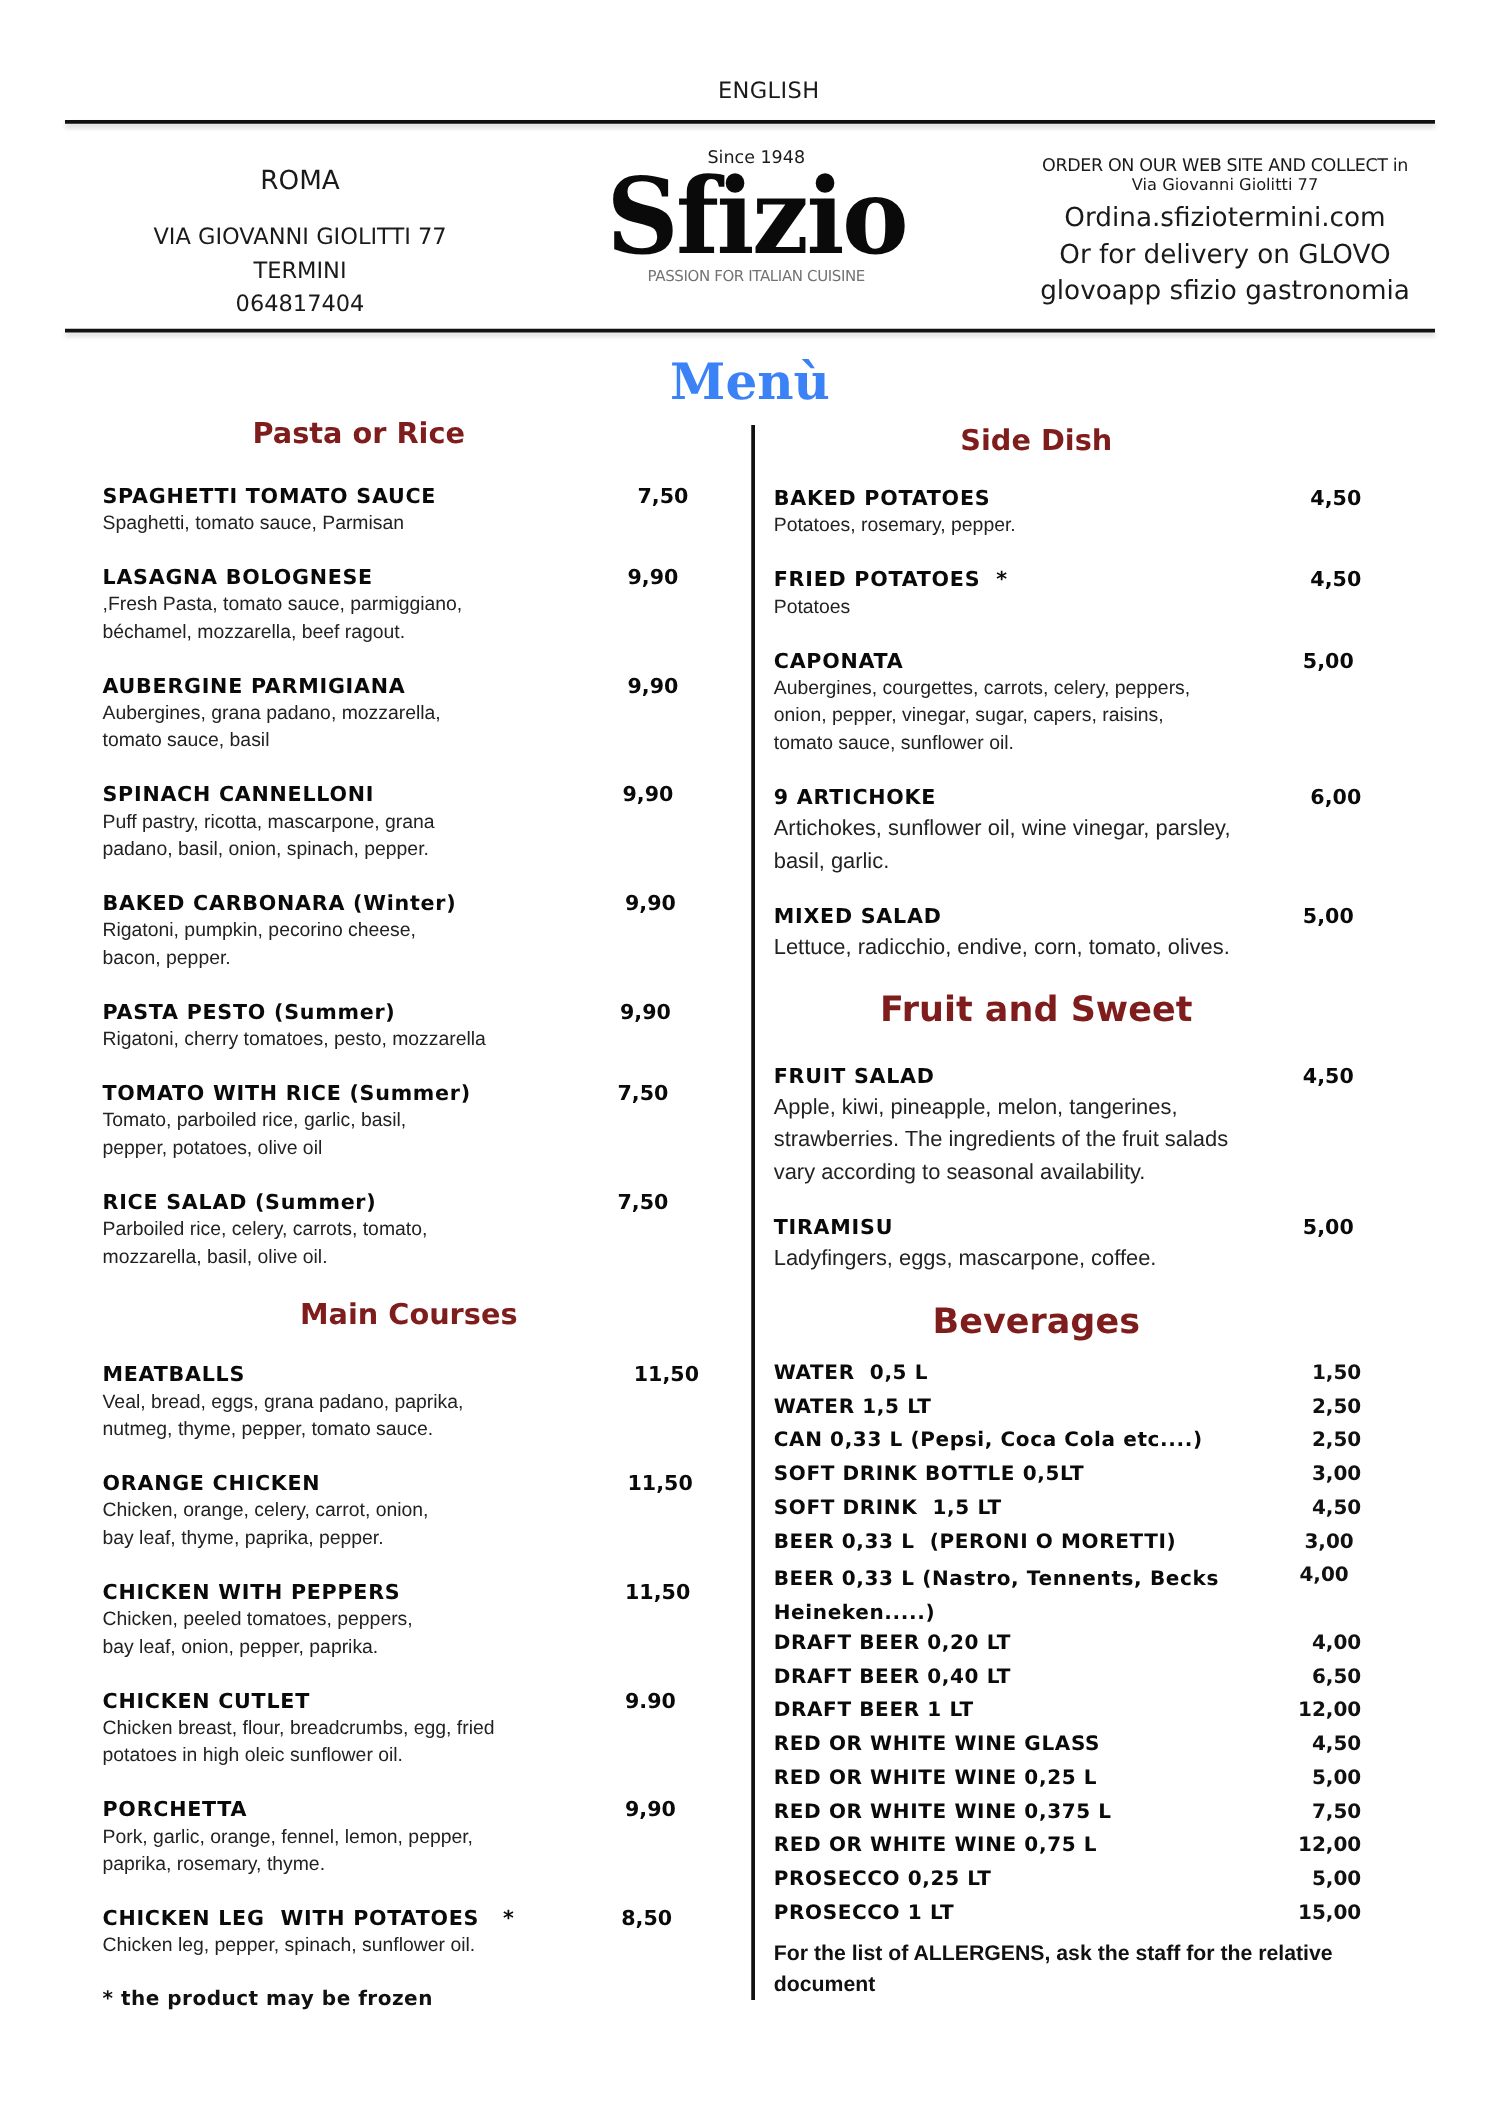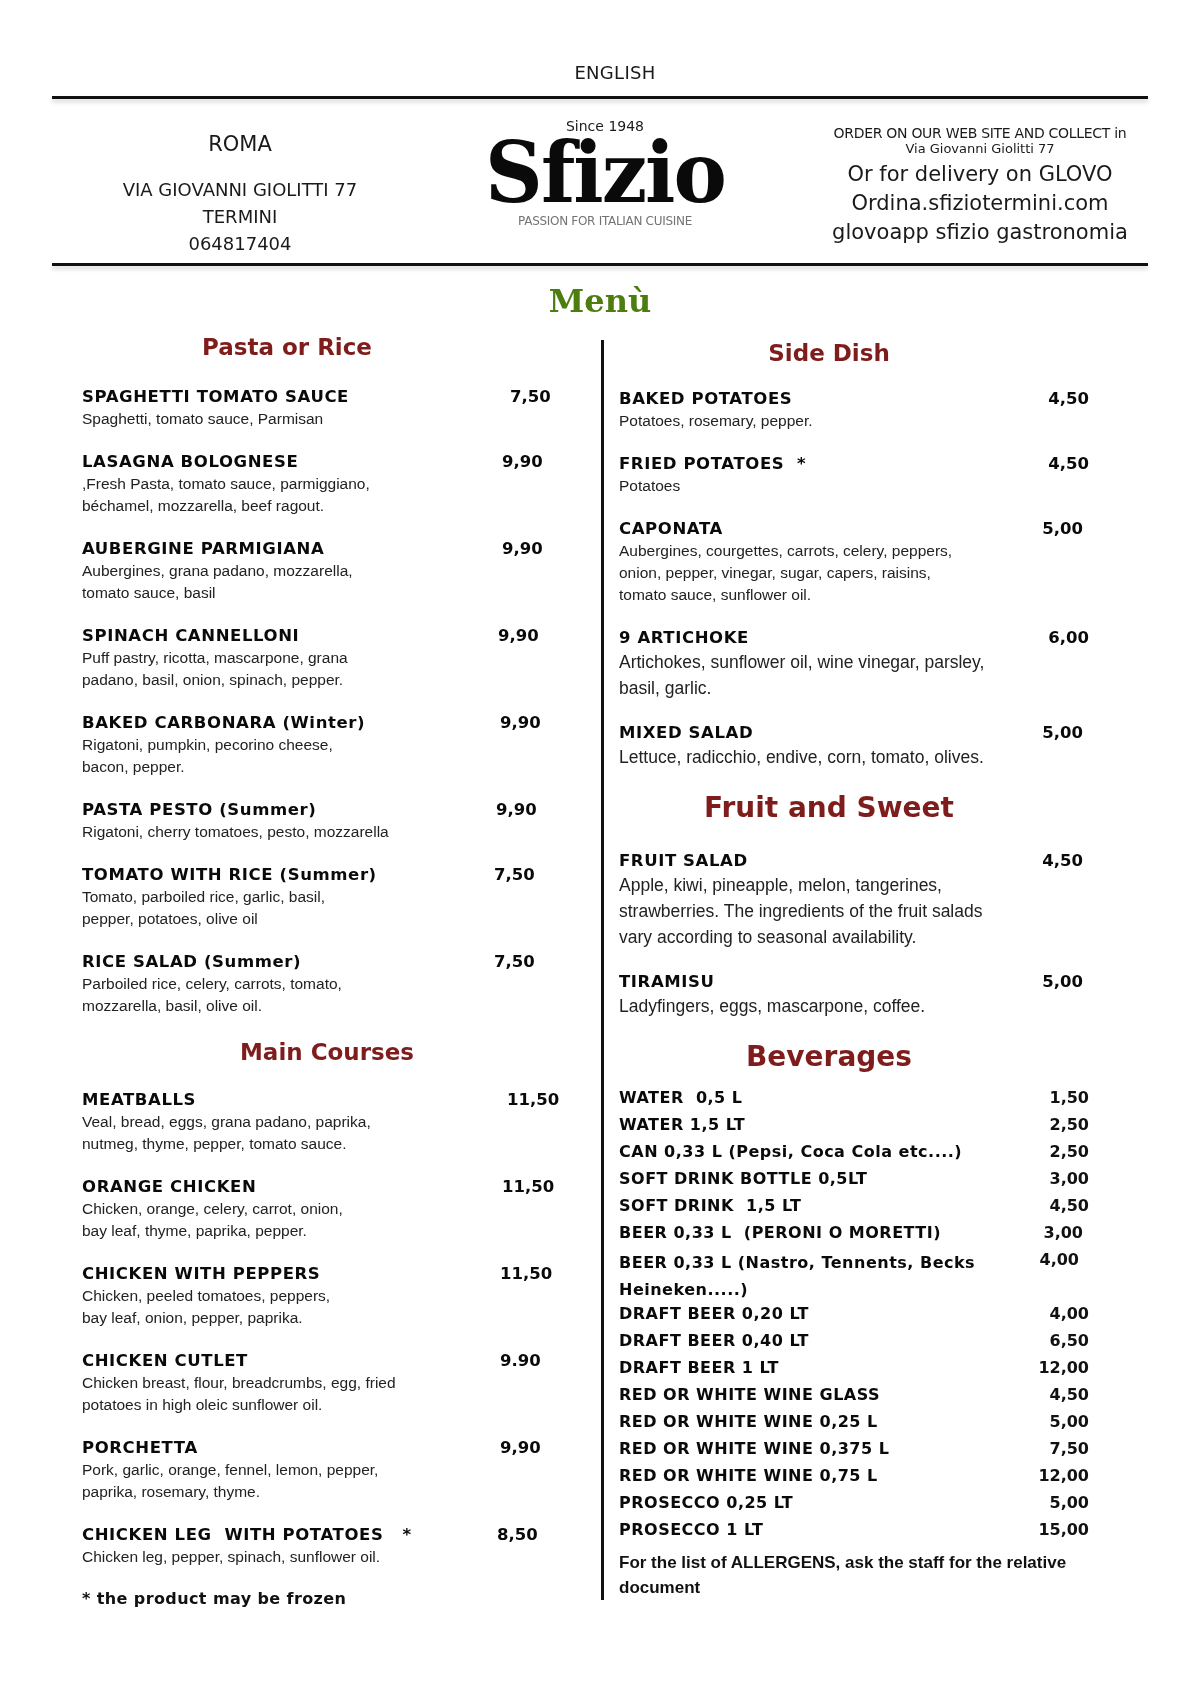--- a/index.html
+++ b/index.html
@@ -18,21 +18,21 @@
   .hdr-center { position: absolute; top: 118px; left: 470px; width: 270px; text-align: center; }
   .since { font-size: 14px; font-family: "DejaVu Sans", sans-serif; color: #1a1a1a; }
   .logo { font-family: "DejaVu Serif", serif; font-weight: bold; font-size: 80px; line-height: 78px; letter-spacing: -2px; color: #0a0a0a; transform: scaleY(1.05); }
   .tagline { font-size: 12px; font-family: "DejaVu Sans", sans-serif; letter-spacing: -0.3px; color: #737373; margin-top: 2px; }
 
   .hdr-right { position: absolute; top: 125px; left: 800px; width: 360px; text-align: center; font-family: "DejaVu Sans", sans-serif; color: #1a1a1a; }
   .hdr-right .order { font-size: 14px; letter-spacing: -0.3px; }
   .hdr-right .addr { font-size: 13px; margin-bottom: 4px; }
   .hdr-right .big { font-size: 21px; line-height: 29px; }
 
-  .menu-title { position: absolute; top: 282px; left: 0; width: 1200px; text-align: center; font-family: "DejaVu Serif", serif; font-weight: bold; font-size: 32px; color: #4d7c0f; }
+  .menu-title { position: absolute; top: 282px; left: 0; width: 1200px; text-align: center; font-family: "DejaVu Serif", serif; font-weight: bold; font-size: 40px; color: #3b82f6; }
 
   .divider { position: absolute; left: 601px; top: 340px; width: 3px; height: 1260px; background: #111; }
 
   .col { position: absolute; }
   .col.left { left: 82px; top: 334px; width: 480px; }
   .col.right { left: 619px; top: 340px; width: 500px; }
 
   .sec-title { font-family: "DejaVu Sans", sans-serif; font-weight: bold; font-size: 23px; text-align: center; color: #7f1d1d; }
   .col.left .sec-title { width: 410px; }
   .col.right .sec-title { width: 420px; }
@@ -70,22 +70,22 @@
 
 <div class="hdr-center">
   <div class="since">Since 1948</div>
   <div class="logo">Sfizio</div>
   <div class="tagline">PASSION FOR ITALIAN CUISINE</div>
 </div>
 
 <div class="hdr-right">
   <div class="order">ORDER ON OUR WEB SITE AND COLLECT in</div>
   <div class="addr">Via Giovanni Giolitti 77</div>
+  <div class="big">Ordina.sfiziotermini.com</div>
   <div class="big">Or for delivery on GLOVO</div>
-  <div class="big">Ordina.sfiziotermini.com</div>
   <div class="big">glovoapp sfizio gastronomia</div>
 </div>
 
 <div class="rule bottom"></div>
 
 <div class="menu-title">Menù</div>
 <div class="divider"></div>
 
 <div class="col left">
   <div class="sec-title" style="margin-bottom:26px;">Pasta or Rice</div>

